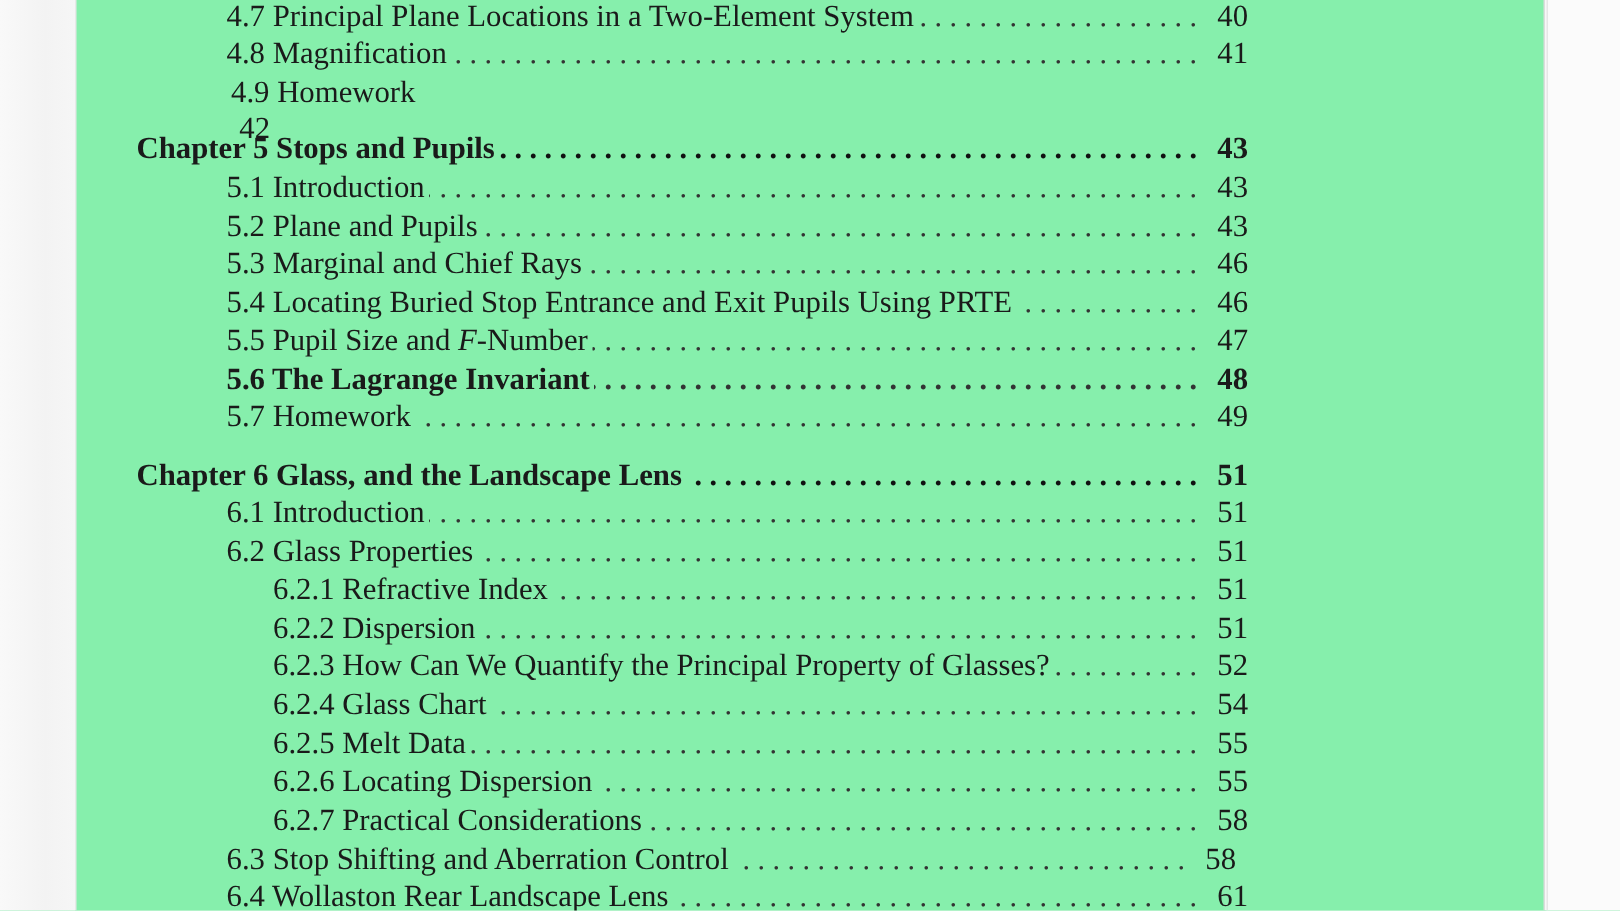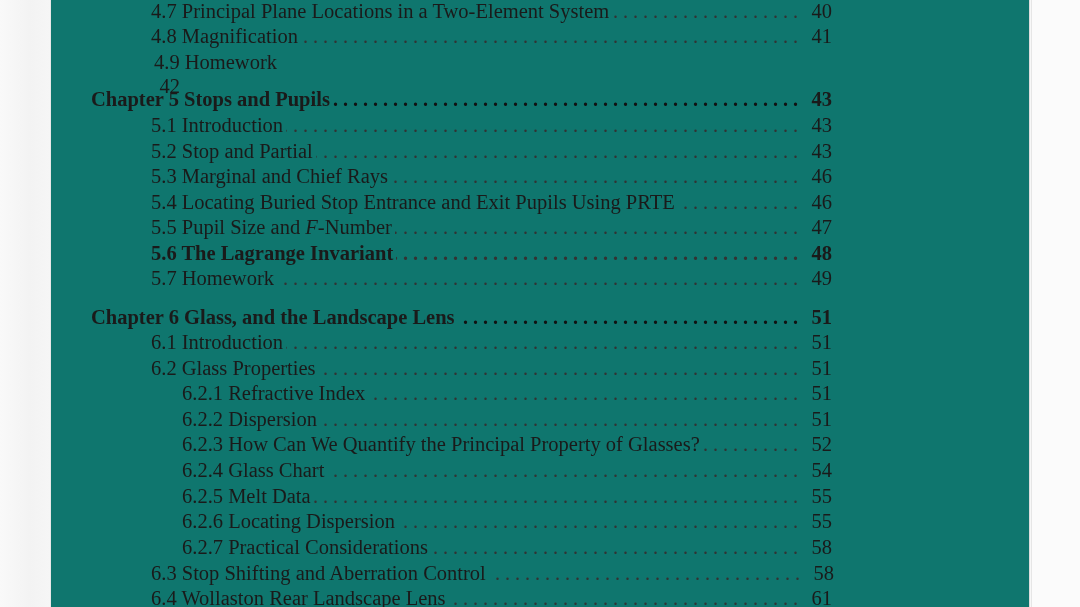--- a/index.html
+++ b/index.html
@@ -9,21 +9,21 @@
     position: relative;
     font-family: "Liberation Serif", "DejaVu Serif", serif;
     color: #1a1a1a;
   }
   .backdrop-left {
     position: absolute; left: 0; top: 0; width: 50px; height: 607px;
     background: linear-gradient(90deg, #f9f9f9 0%, #f3f3f3 60%, #f6f6f6 100%);
   }
   .page {
     position: absolute; left: 50px; top: 0; width: 980px; height: 607px;
-    background: #0f766e;
+    background: #86efac;
     border-left: 1px solid #e8e8e8;
     border-right: 1px solid #dcdcdc;
     box-sizing: border-box;
   }
   .backdrop-right {
     position: absolute; left: 1031px; top: 0; width: 49px; height: 607px;
     background: #fbfbfb;
     border-left: 1px solid #e6e6e6;
   }
   .toc {
@@ -90,21 +90,21 @@
       <span class="page-num">43</span>
     </div>
 
     <div class="row" style="left:100px; right:199px; top:113px;">
       <span class="title"><span>5.1</span> <span> Introduction</span></span>
       <span class="leader"></span>
       <span class="page-num">43</span>
     </div>
 
     <div class="row" style="left:100px; right:199px; top:139px;">
-      <span class="title"><span>5.2</span> <span>Stop and Partial</span></span>
+      <span class="title"><span>5.2</span> <span>Plane and Pupils</span></span>
       <span class="leader"></span>
       <span class="page-num">43</span>
     </div>
 
     <div class="row" style="left:100px; right:199px; top:164px;">
       <span class="title"><span>5.3</span> <span>Marginal and Chief Rays</span></span>
       <span class="leader"></span>
       <span class="page-num">46</span>
     </div>
 
@@ -185,21 +185,21 @@
       <span class="leader"></span>
       <span class="page-num">55</span>
     </div>
 
     <div class="row" style="left:131px; right:199px; top:535px;">
       <span class="title"><span>6.2.7</span> <span>Practical Considerations</span></span>
       <span class="leader"></span>
       <span class="page-num">58</span>
     </div>
 
-    <div class="row" style="left:100px; right:197px; top:561px;">
+    <div class="row" style="left:100px; right:207px; top:561px;">
       <span class="title"><span>6.3</span> <span>Stop Shifting and Aberration Control</span></span>
       <span class="leader"></span>
       <span class="page-num">58</span>
     </div>
 
     <div class="row" style="left:100px; right:199px; top:586px;">
       <span class="title"><span>6.4</span> <span>Wollaston Rear Landscape Lens</span></span>
       <span class="leader"></span>
       <span class="page-num">61</span>
     </div>

